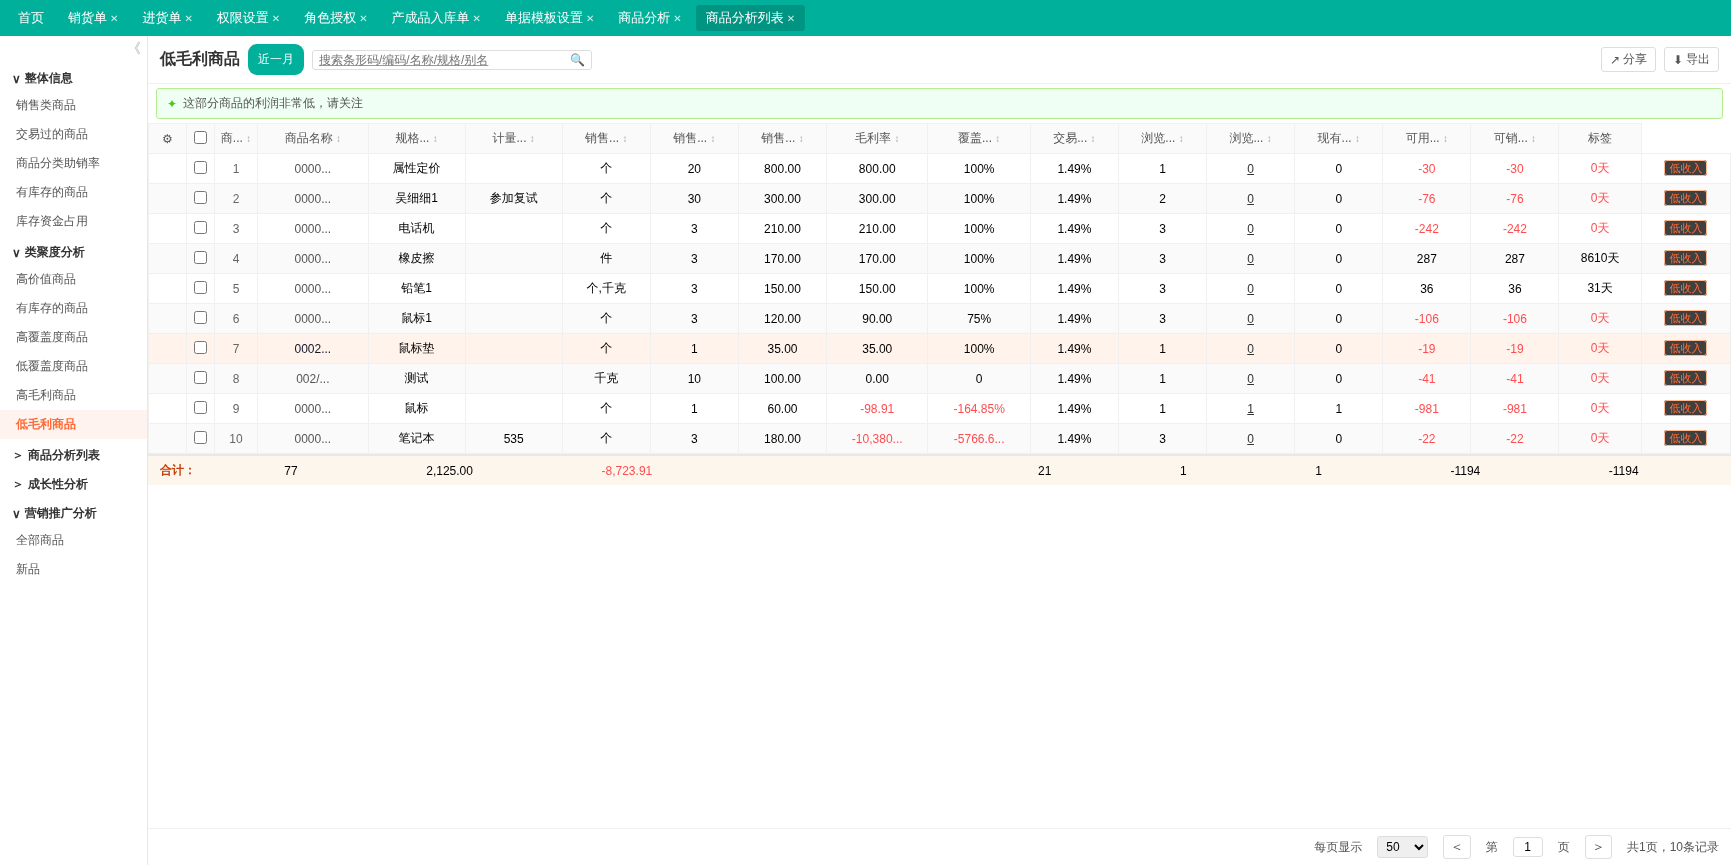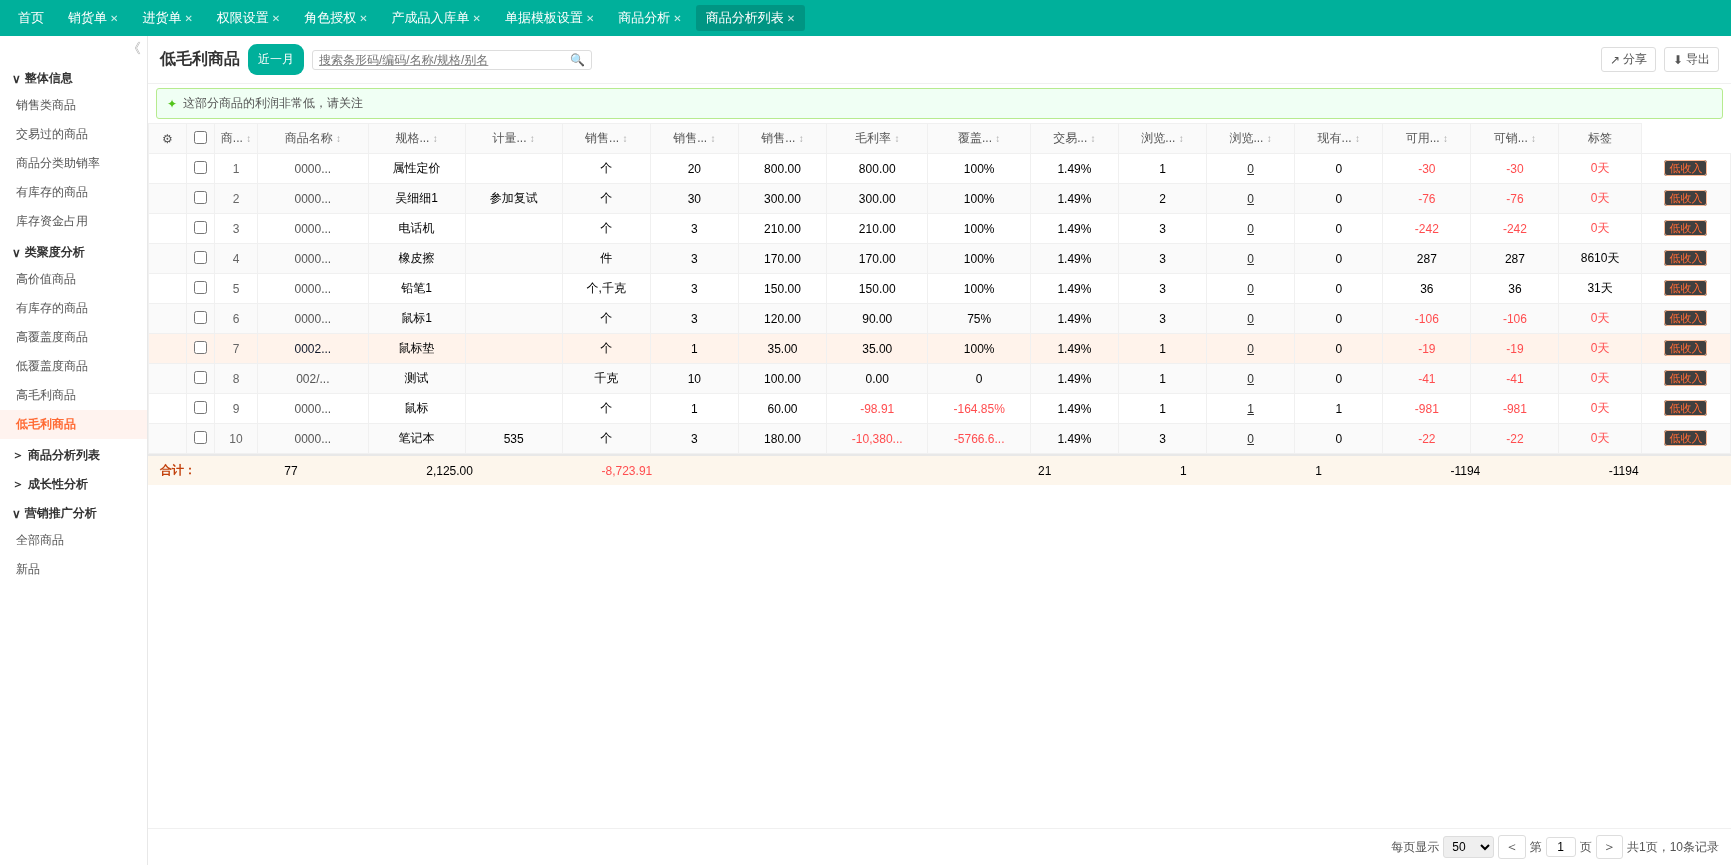--- a/index.html
+++ b/index.html
@@ -183,21 +183,21 @@
     }
     .footer-label { color: #c2410c; font-weight: bold; }
 
     
     .pagination-bar {
       display: flex;
       align-items: center;
       justify-content: flex-end;
       padding: 6px 12px;
       border-top: 1px solid #f0f0f0;
-      gap: 4px;
+      gap: 15px;
       font-size: 12px;
       color: #555;
     }
     .pagination-bar select {
       border: 1px solid #ddd;
       border-radius: 3px;
       padding: 2px 4px;
       font-size: 12px;
     }
     .pagination-btn {

